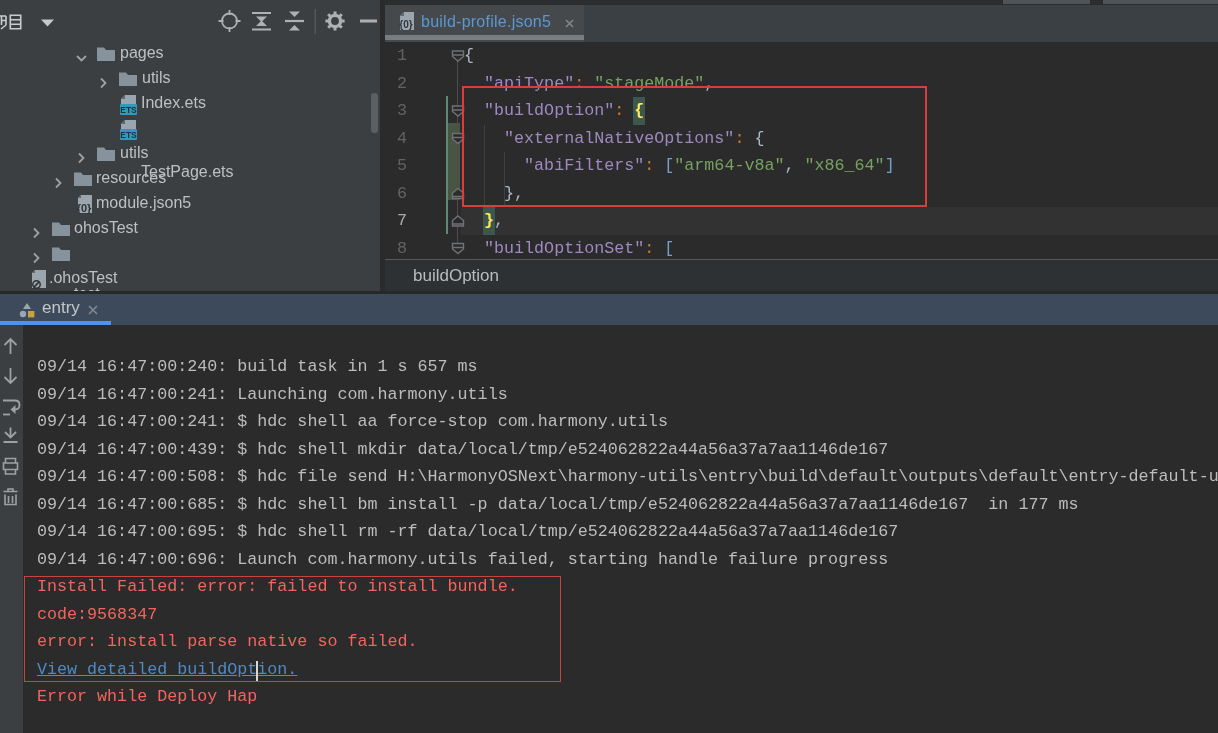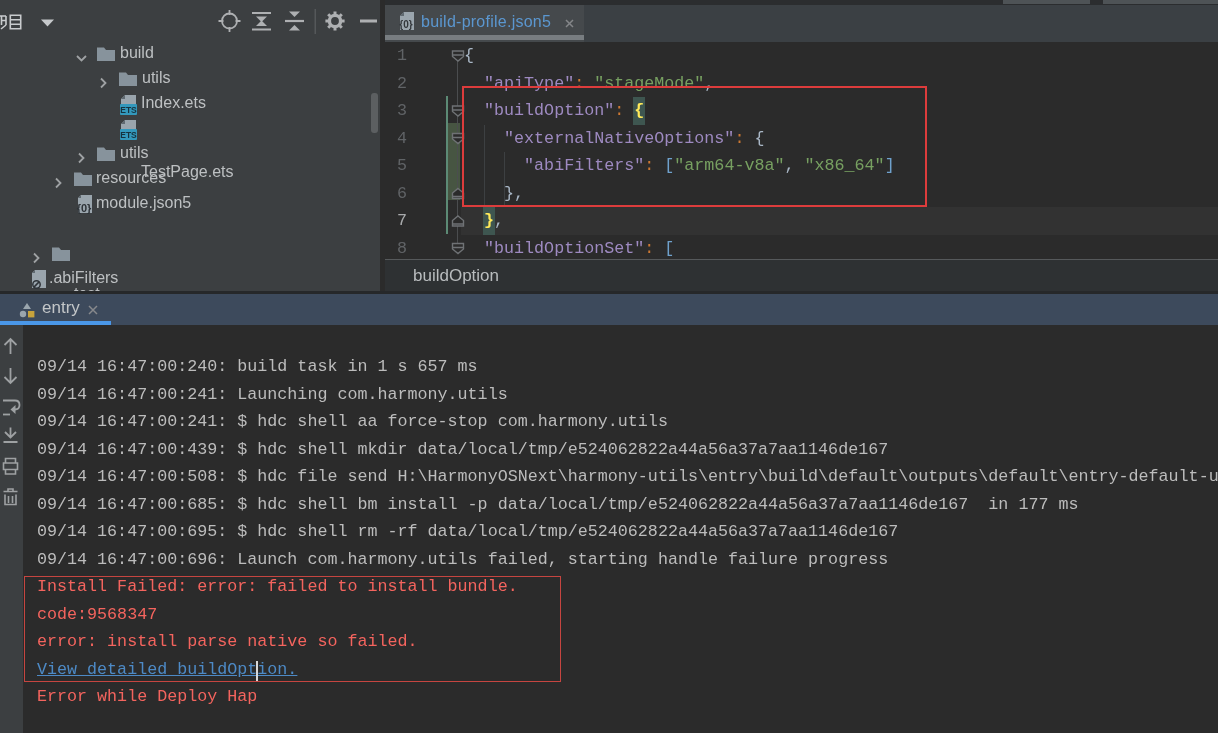--- a/index.html
+++ b/index.html
@@ -77,21 +77,21 @@
       <rect x="360" y="19.5" width="17" height="3" fill="#aeb0b2"></rect>
     </svg>
 
     <div class="trow" style="top:39.5px;">
         <span class="chev" style="left:75px;"><svg width="12" height="12">
             <path d="M2,4 l4.5,4.5 L11,4" stroke="#9fa2a4" stroke-width="1.8" fill="none"></path>
           </svg></span>
         <span class="ticon" style="left:96px;"><svg width="20" height="18">
             <path d="M1,3.5 h7 l2,2.5 h9 v11 h-18 z" fill="#87939c"></path>
           </svg></span>
-        <span class="lbl" style="left:120px;">build</span>
+        <span class="lbl" style="left:120px;">pages</span>
       </div>
     <div class="trow" style="top:64.5px;">
         <span class="chev" style="left:97px;"><svg width="12" height="12">
             <path d="M4,1.5 l4.5,4.5 L4,10.5" stroke="#9fa2a4" stroke-width="1.8" fill="none"></path>
           </svg></span>
         <span class="ticon" style="left:118px;"><svg width="20" height="18">
             <path d="M1,3.5 h7 l2,2.5 h9 v11 h-18 z" fill="#87939c"></path>
           </svg></span>
         <span class="lbl" style="left:142px;">utils</span>
       </div>
@@ -132,37 +132,46 @@
         <span class="lbl" style="left:96px;">resources</span>
       </div>
     <div class="trow" style="top:189.5px;">
         <span class="ticon" style="left:76px;"><svg width="18" height="21">
             <path d="M5,1 h11 v18 h-14 v-15 z" fill="#9aa5ad"></path>
             <path d="M2,4 l3,-3 v3 z" fill="#5f6970"></path>
             <text x="8" y="18" font-size="11" font-family="Liberation Sans" font-weight="bold" fill="#2e3338" text-anchor="middle">{0}</text>
           </svg></span>
         <span class="lbl" style="left:96px;">module.json5</span>
       </div>
+    <div class="trow" style="top:214.5px;">
+        <span class="chev" style="left:30px;"><svg width="12" height="12">
+            <path d="M4,1.5 l4.5,4.5 L4,10.5" stroke="#9fa2a4" stroke-width="1.8" fill="none"></path>
+          </svg></span>
+        <span class="ticon" style="left:51px;"><svg width="20" height="18">
+            <path d="M1,3.5 h7 l2,2.5 h9 v11 h-18 z" fill="#87939c"></path>
+          </svg></span>
+        <span class="lbl" style="left:74px;">ohosTest</span>
+      </div>
     <div class="trow" style="top:239.5px;">
         <span class="chev" style="left:30px;"><svg width="12" height="12">
             <path d="M4,1.5 l4.5,4.5 L4,10.5" stroke="#9fa2a4" stroke-width="1.8" fill="none"></path>
           </svg></span>
         <span class="ticon" style="left:51px;"><svg width="20" height="18">
             <path d="M1,3.5 h7 l2,2.5 h9 v11 h-18 z" fill="#87939c"></path>
           </svg></span>
         <span class="lbl" style="left:74px;margin-top:41px;">test</span>
       </div>
     <div class="trow" style="top:264.5px;">
         <span class="ticon" style="left:30px;"><svg width="18" height="21">
             <path d="M5,1 h11 v18 h-14 v-15 z" fill="#9aa5ad"></path>
             <path d="M2,4 l3,-3 v3 z" fill="#5f6970"></path>
             <circle cx="6.5" cy="15.5" r="3.7" fill="#9aa5ad" stroke="#2e3338" stroke-width="1.5"></circle>
             <path d="M3.9,18.1 l5.2,-5.2" stroke="#2e3338" stroke-width="1.5"></path>
           </svg></span>
-        <span class="lbl" style="left:49px;">.abiFilters</span>
+        <span class="lbl" style="left:49px;">.ohosTest</span>
       </div>
 
     <div class="abs" style="left:371px;top:93px;width:7px;height:40px;background:#5c5f61;border-radius:3px;"></div>
   </div>
 
   <div id="tabstrip" class="abs">
     <div class="abs" style="left:0;top:0;width:833px;height:5px;background:#2b2d2f;"></div>
     <div class="abs" style="left:618px;top:0;width:87px;height:4px;background:#4e5356;"></div>
     <div class="abs" style="left:718px;top:0;width:115px;height:4px;background:#4e5356;"></div>
     <div id="tab">

